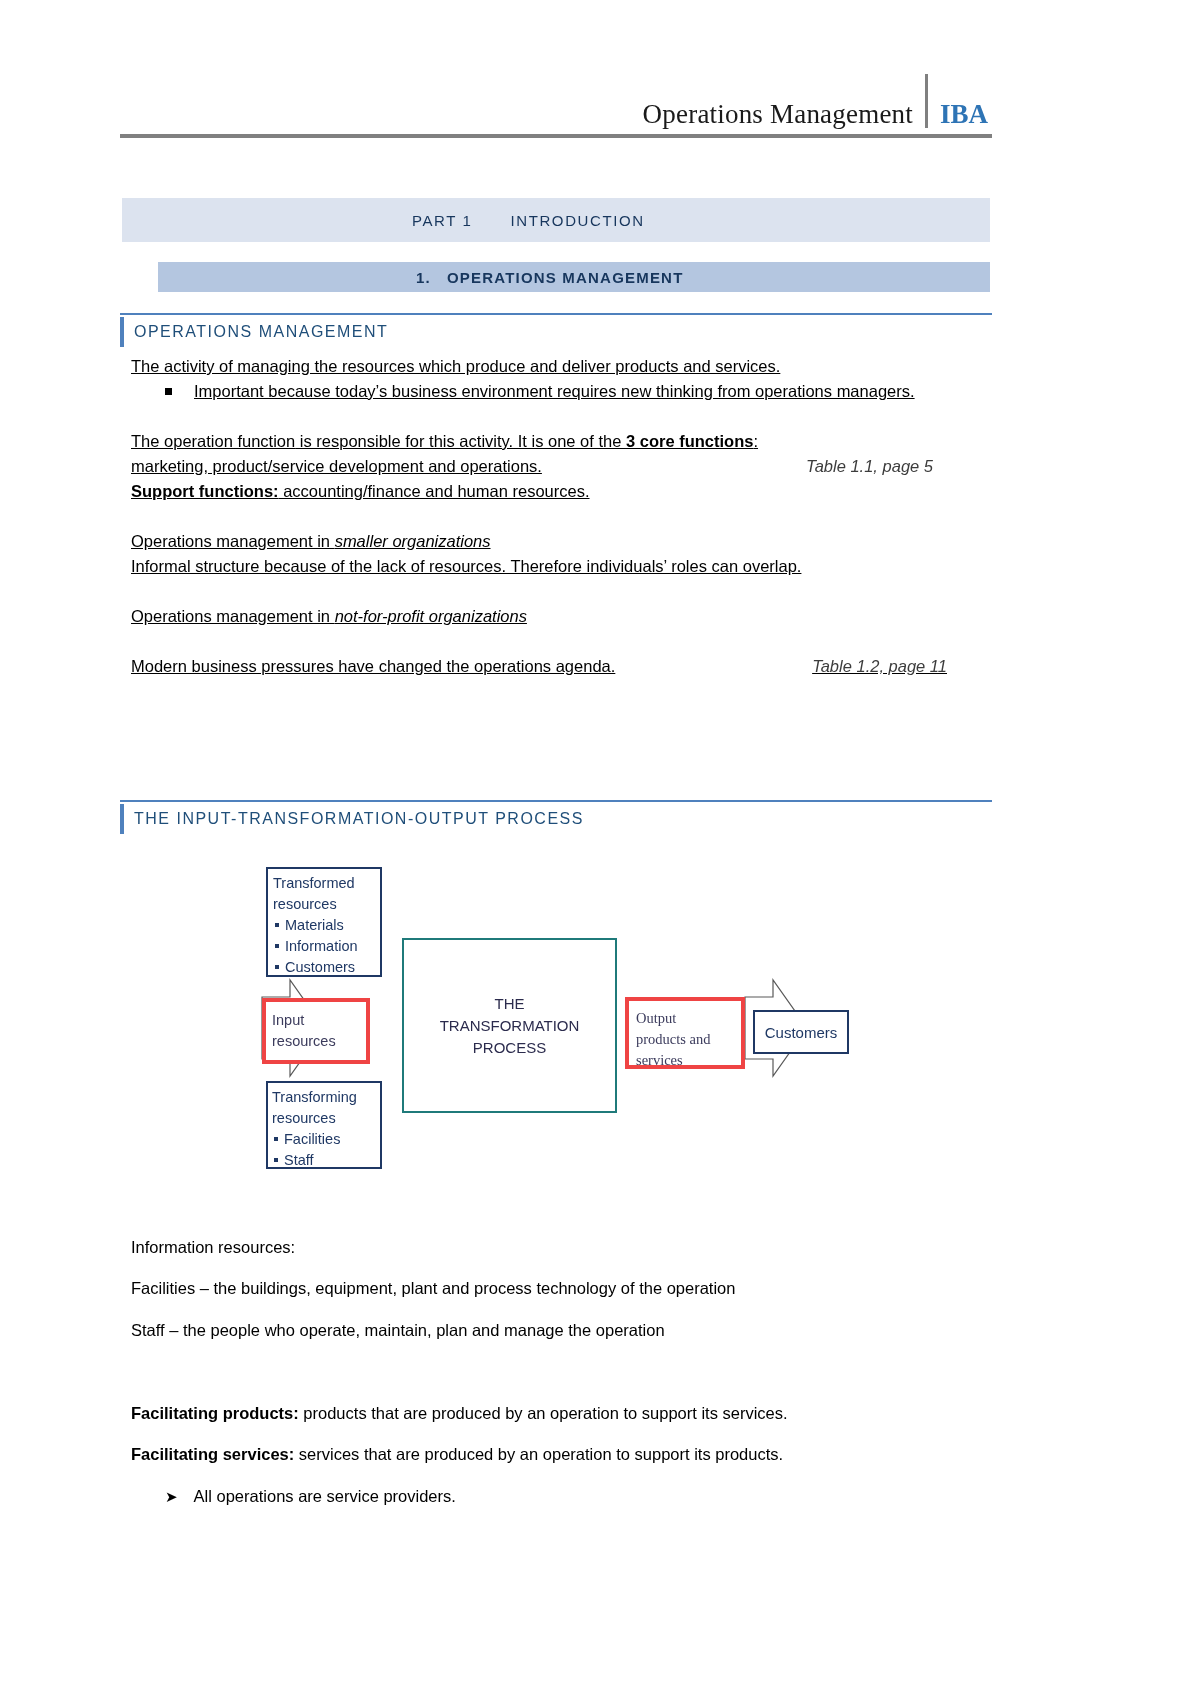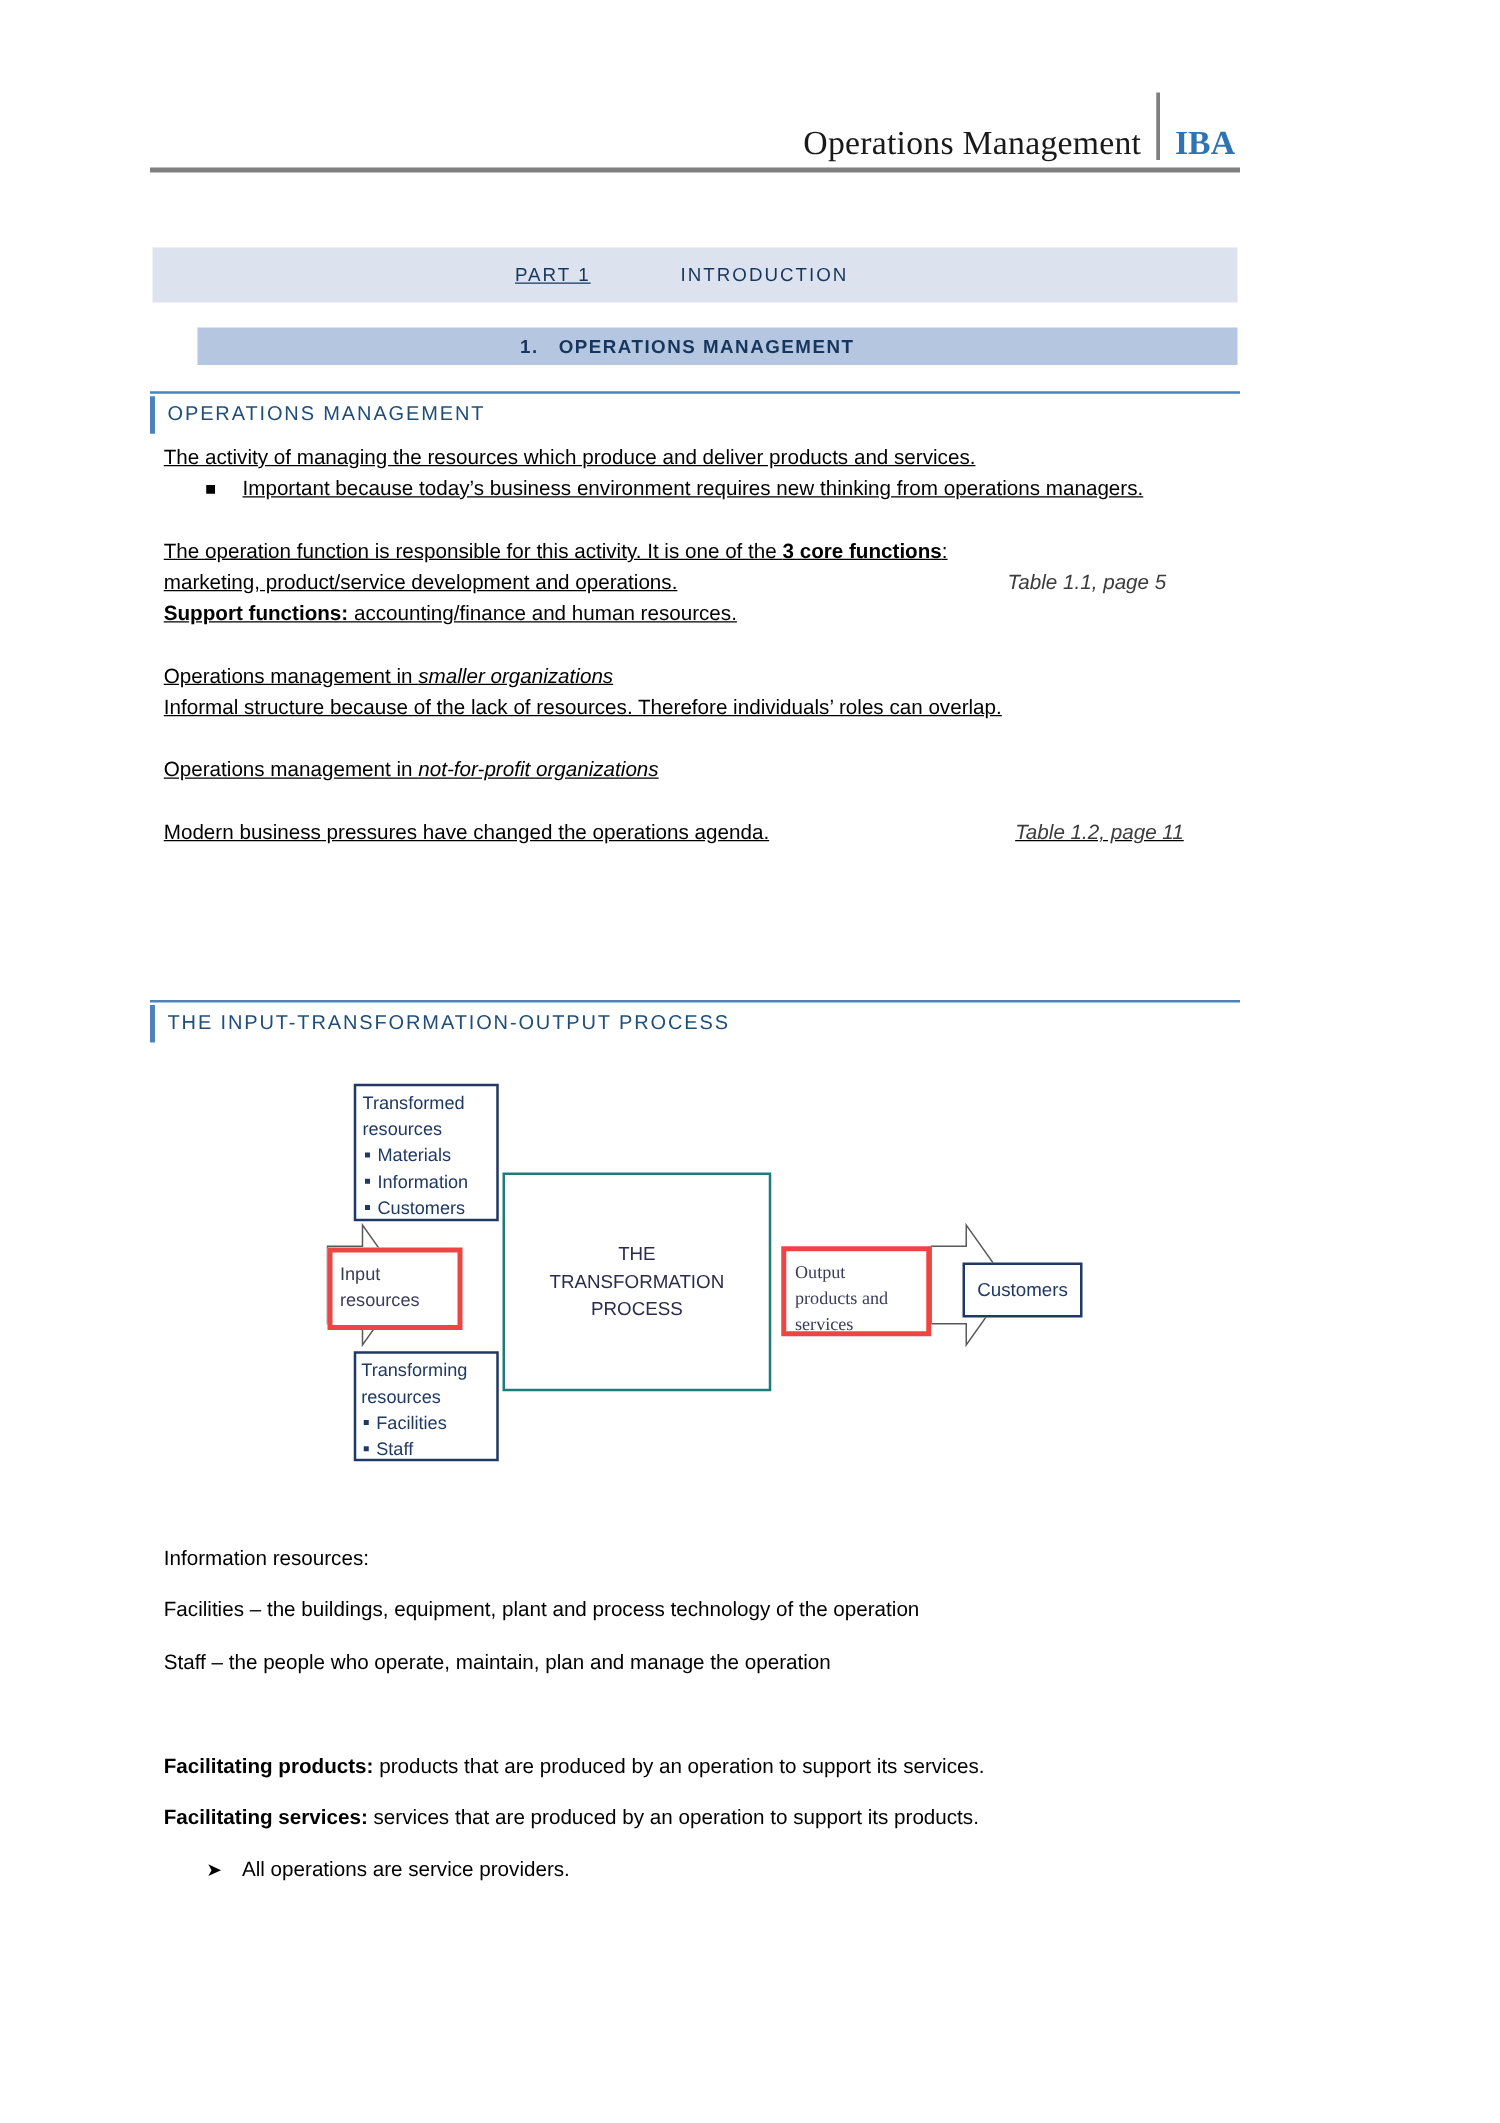--- a/index.html
+++ b/index.html
@@ -73,21 +73,21 @@
   .band-part .band-inner {
     display: flex;
     align-items: center;
     height: 100%;
     padding-left: 290px;
     font-size: 15px;
     color: #17365d;
     letter-spacing: 1.6px;
     font-weight: normal;
   }
-  .band-part .part-label { margin-right: 72px; text-decoration: underline; }
+  .band-part .part-label { margin-right: 38px; }
 
   .band-chapter {
     position: absolute;
     left: 158px;
     top: 262px;
     width: 832px;
     height: 30px;
     background: #b4c6e0;
   }
   .band-chapter .band-inner {
@@ -190,21 +190,21 @@
     height: 330px;
   }
   .dbox {
     position: absolute;
     box-sizing: border-box;
     background: #ffffff;
     font-size: 14.5px;
     line-height: 21px;
     color: #1f3864;
   }
-  .box-navy { border: 2px solid #1f3864; margin-left: 17px; }
+  .box-navy { border: 2px solid #1f3864; }
   .box-teal { border: 2.5px solid #1f7a7a; }
   .box-thin { border: 4px solid #ef4444; }
 
   .dbox .ln { display: block; }
   .dbox .bl {
     display: block;
     padding-left: 2px;
   }
   .bl .sq {
     display: inline-block;

